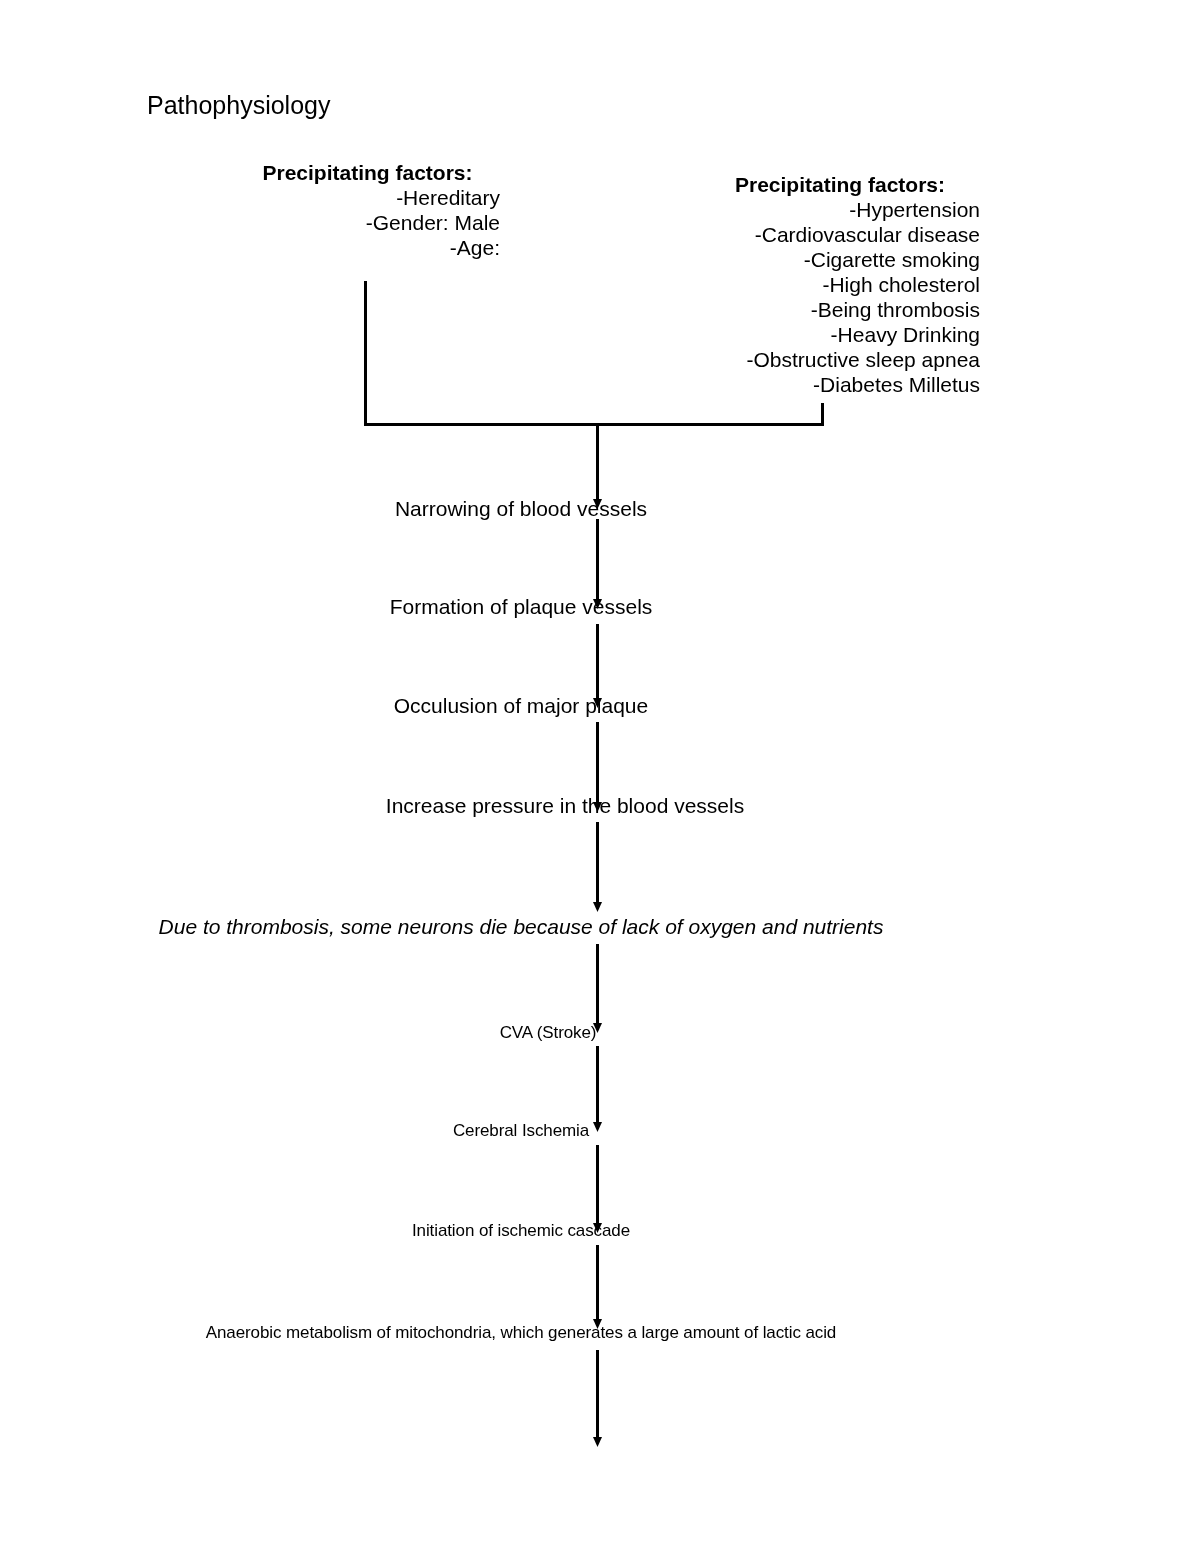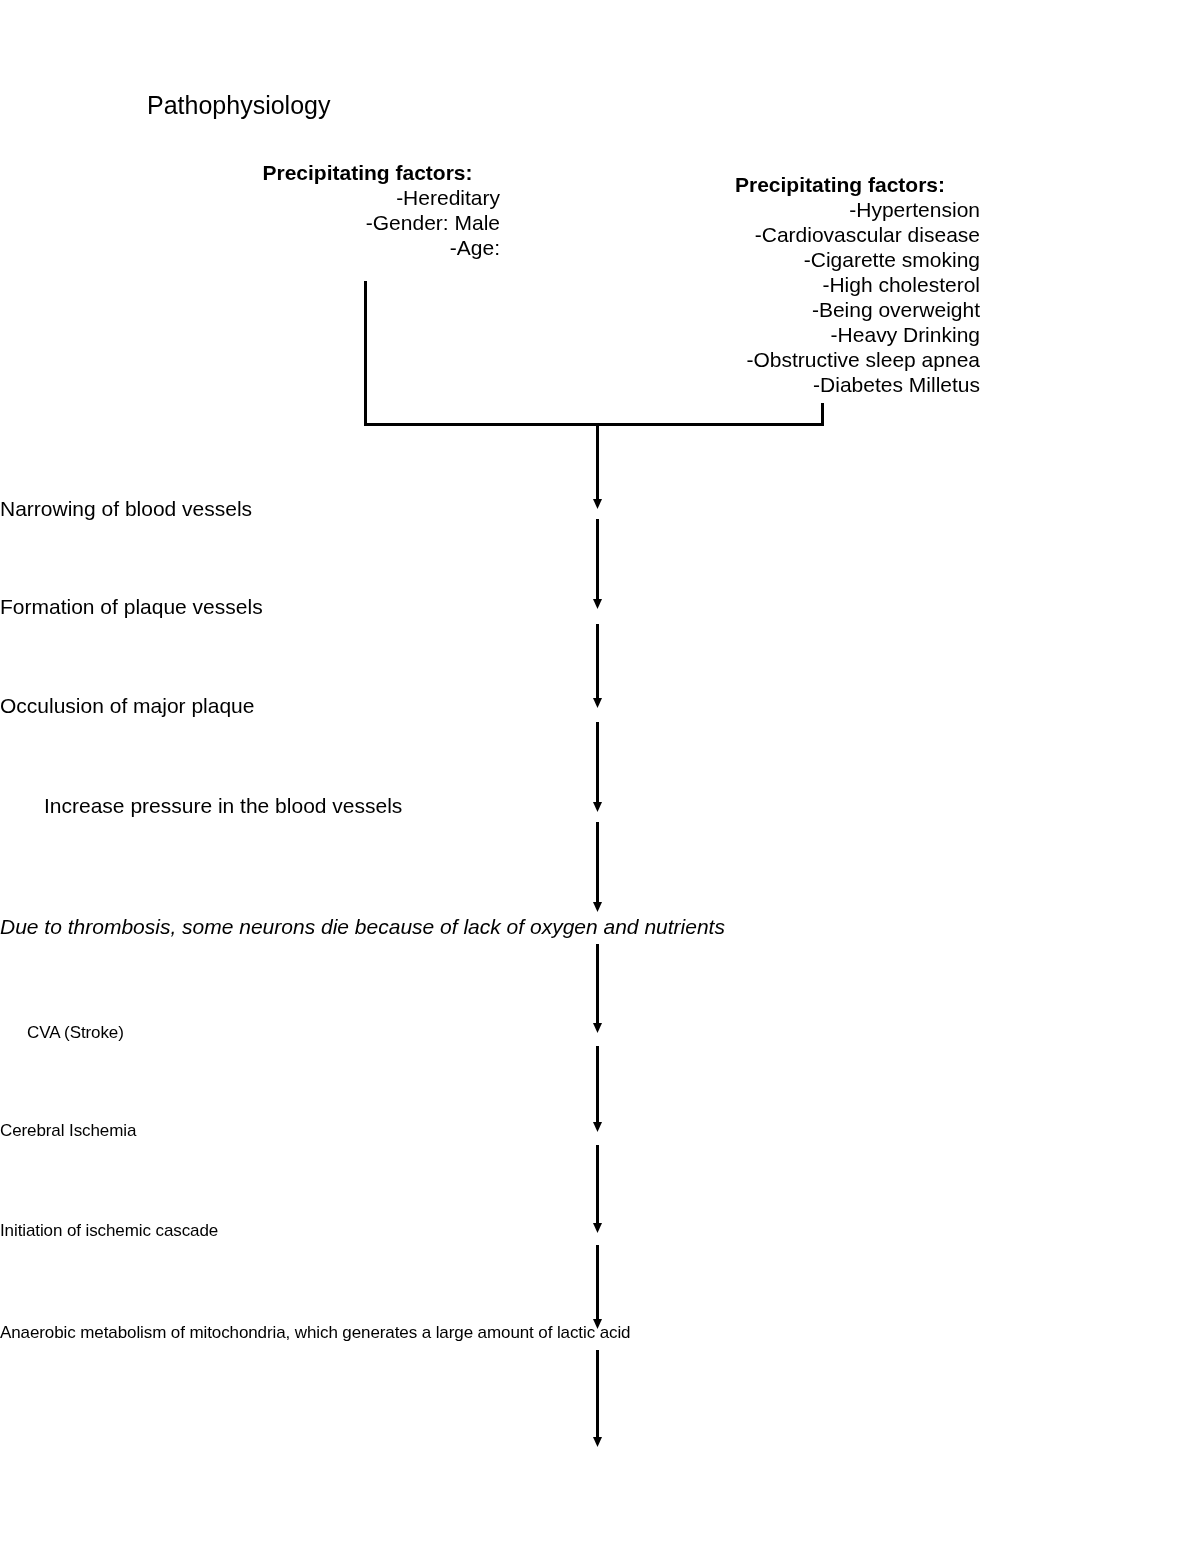--- a/index.html
+++ b/index.html
@@ -20,22 +20,22 @@
   }
 
   
   .factor-col{position:absolute;text-align:center;font-size:21px;line-height:25px;}
   #predisposing-col{left:235px;top:160px;width:265px;}
   #precipitating-col{left:700px;top:172px;width:280px;}
   .factor-heading{font-weight:bold;display:block;}
   .factor-item{display:block;white-space:nowrap;text-align:right;}
 
   
-  .step{position:absolute;text-align:left;font-size:21px;line-height:1;
-        width:1018px;left:0;}
+  .step{position:absolute;text-align:center;font-size:21px;line-height:1;
+        width:1018px;left:12px;}
   .step.small{font-size:17px;letter-spacing:-0.1px;}
   .step span{display:inline-block;background:transparent;}
 </style>
 </head>
 <body>
 
 <svg id="flow-svg" viewBox="0 0 1200 1553" xmlns="http://www.w3.org/2000/svg">
   <defs>
     <marker id="ah" markerWidth="10" markerHeight="9" refX="1" refY="4.5" orient="auto" markerUnits="userSpaceOnUse">
       <path d="M0,0 L10,4.5 L0,9 z" fill="#000000"></path>
@@ -71,21 +71,21 @@
   <span class="factor-item">-Gender: Male</span>
   <span class="factor-item">-Age:</span>
 </div>
 
 <div class="factor-col" id="precipitating-col">
   <span class="factor-heading">Precipitating factors:</span>
   <span class="factor-item">-Hypertension</span>
   <span class="factor-item">-Cardiovascular disease</span>
   <span class="factor-item">-Cigarette smoking</span>
   <span class="factor-item">-High cholesterol</span>
-  <span class="factor-item">-Being overweight</span>
+  <span class="factor-item">-Being thrombosis</span>
   <span class="factor-item">-Heavy Drinking</span>
   <span class="factor-item">-Obstructive sleep apnea</span>
   <span class="factor-item">-Diabetes Milletus</span>
 </div>
 
 <div class="step" id="step-n1" style="top: 498px;">
   <span>Narrowing of blood vessels</span>
 </div>
 <div class="step" id="step-n2" style="top: 596px;">
   <span>Formation of plaque vessels</span>

